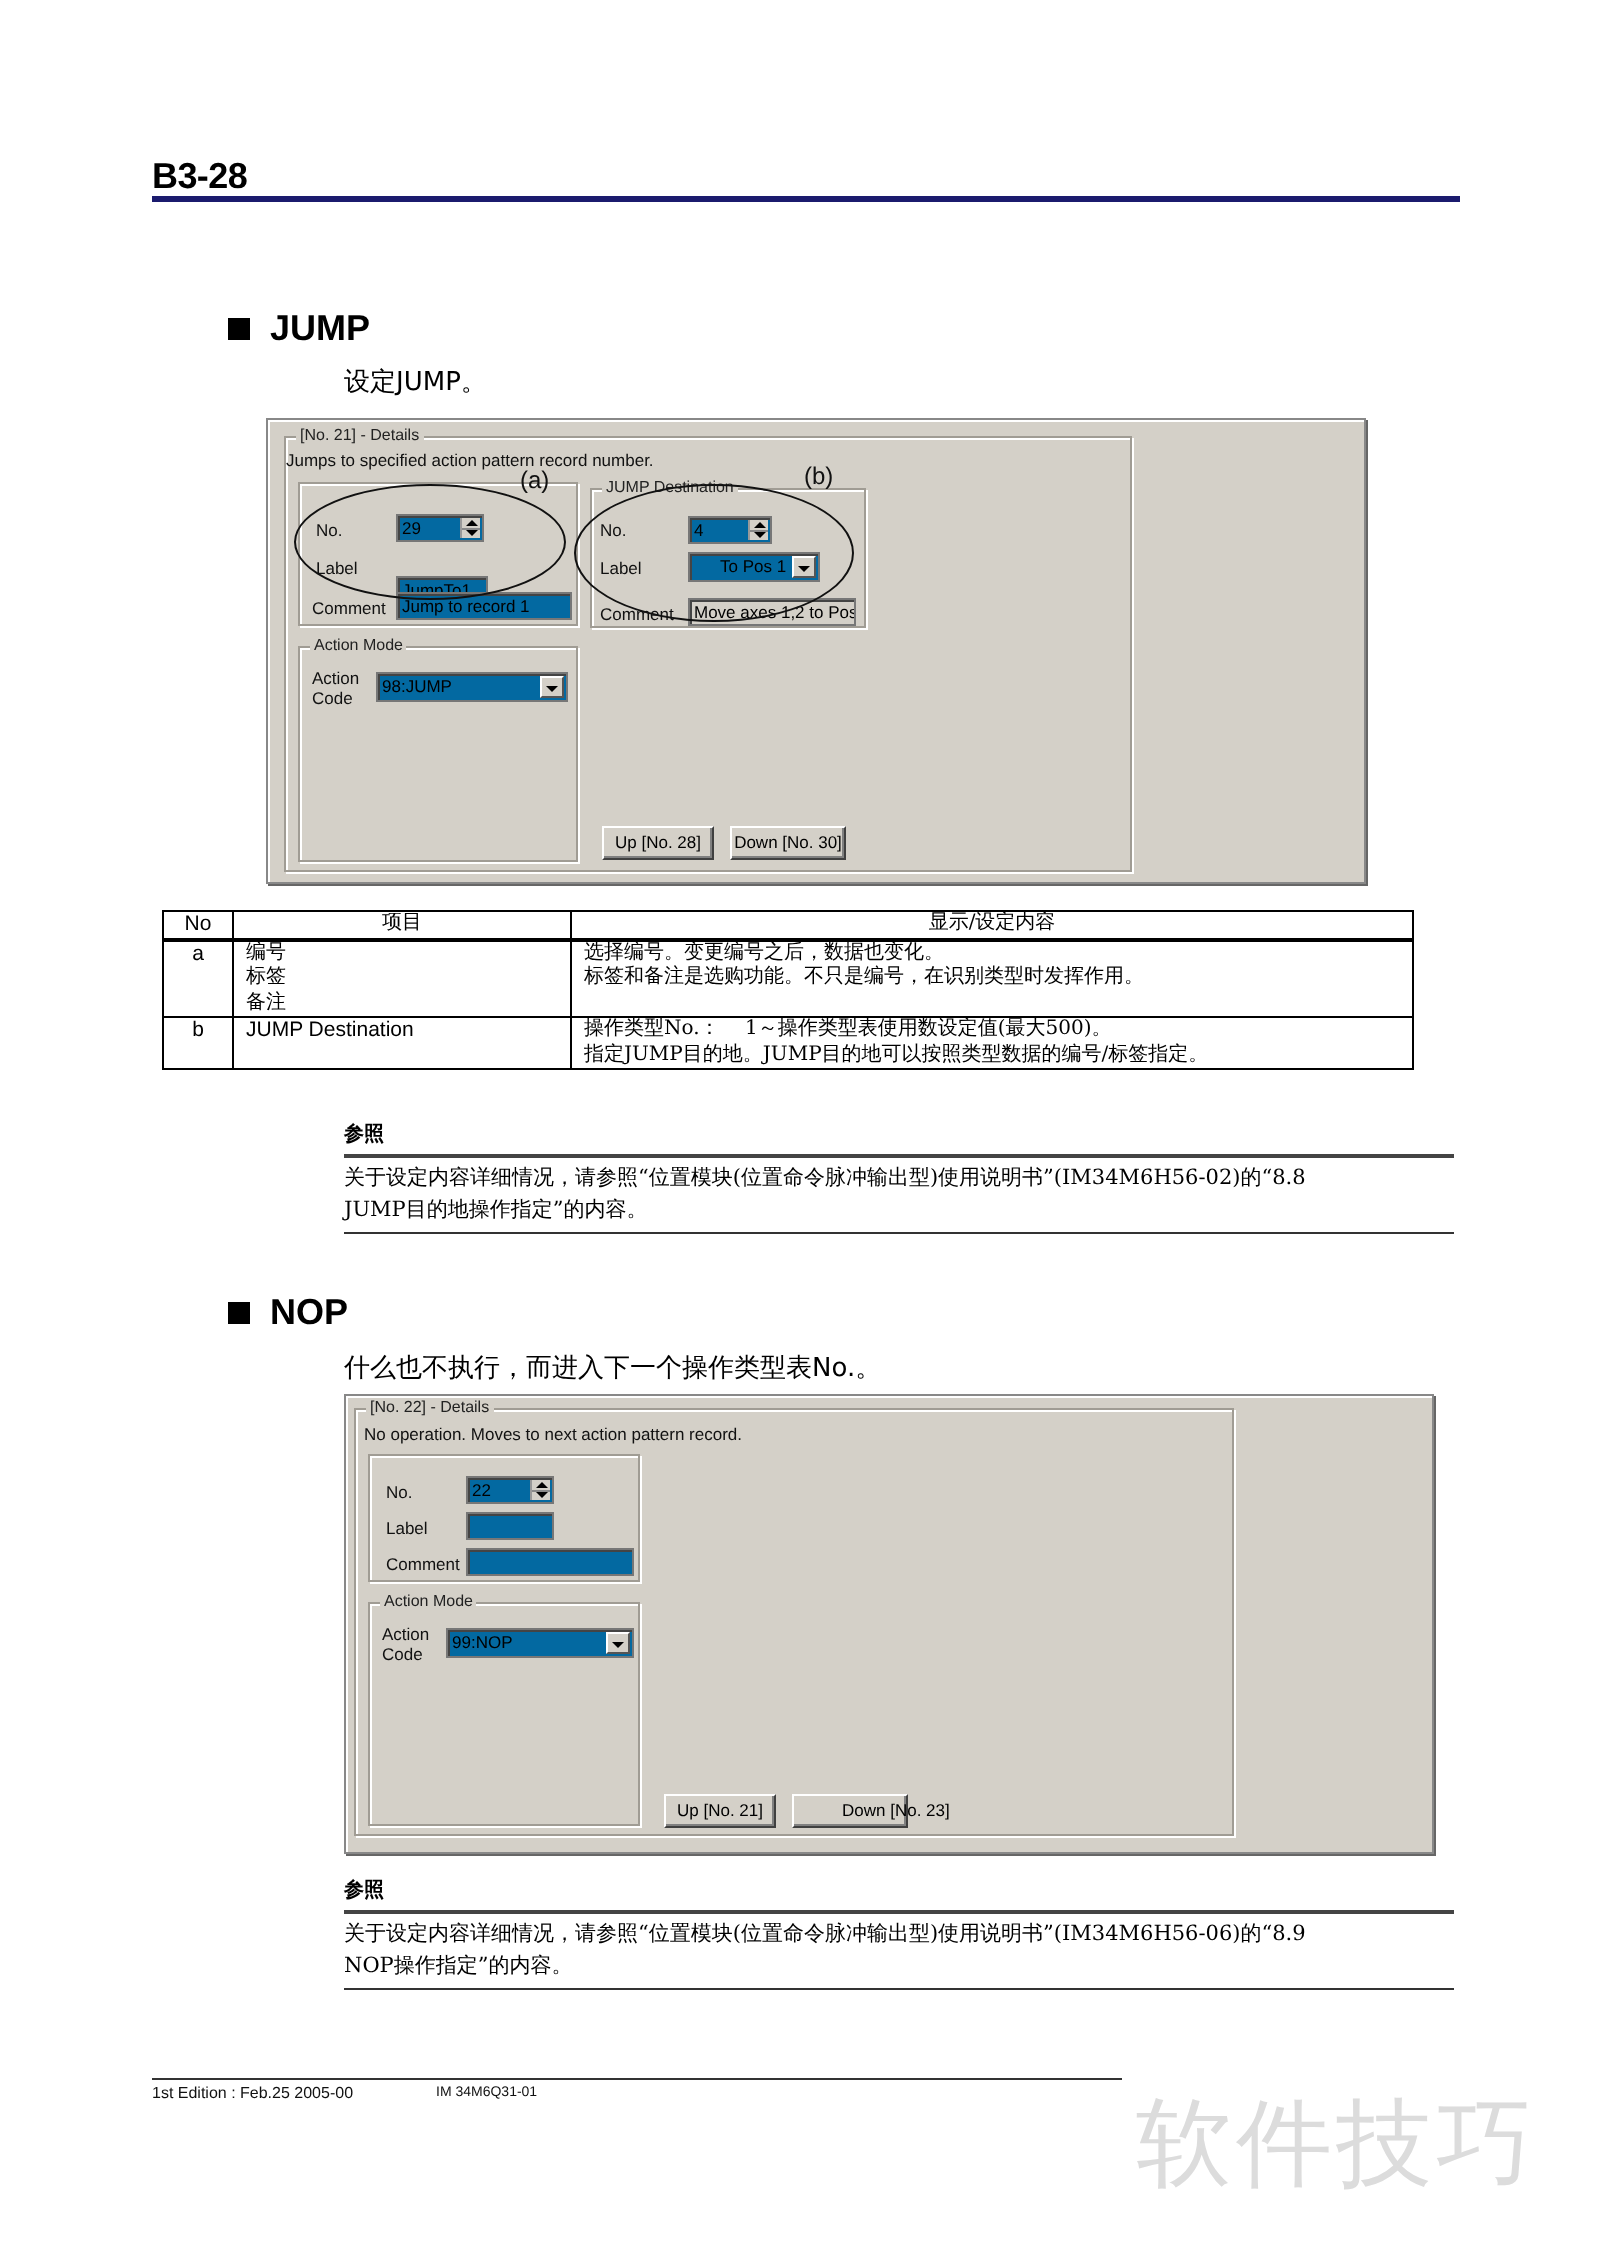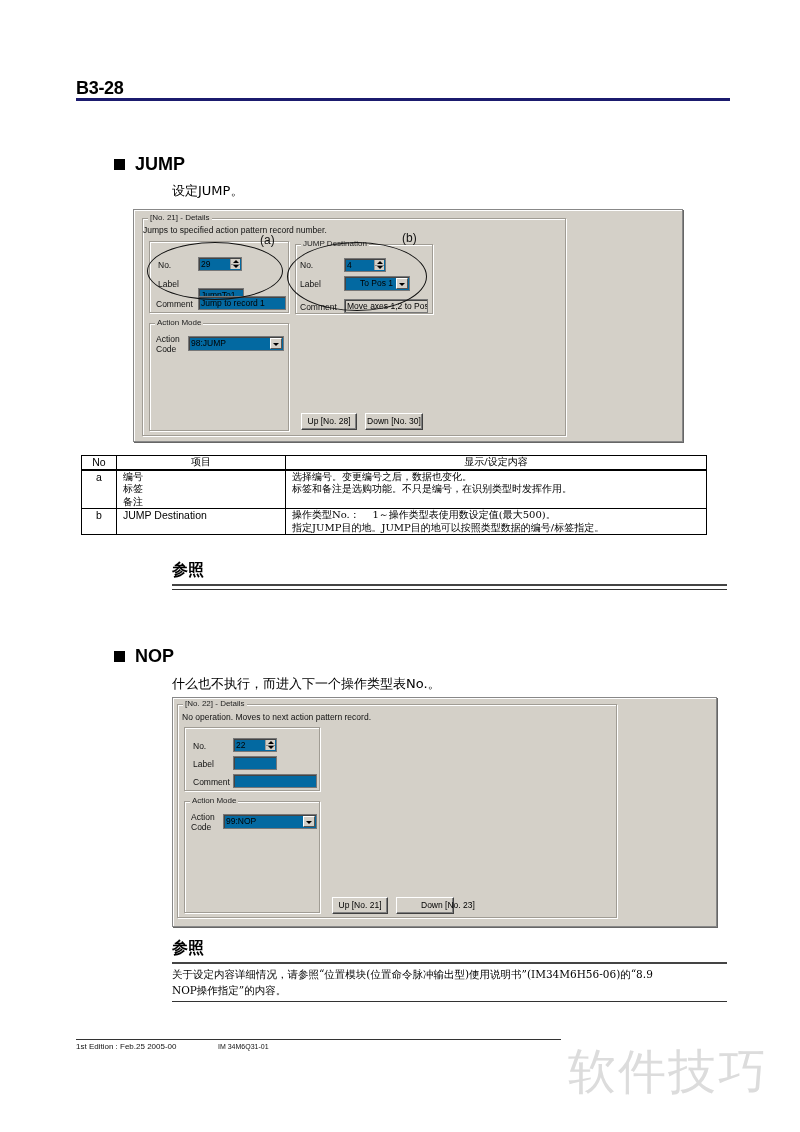--- a/index.html
+++ b/index.html
@@ -33,21 +33,21 @@
   .anno { position: absolute; font-size: 12px; color: #111; }
 
   
   table.spec { position: absolute; left: 81px; top: 455px; width: 626px; border-collapse: collapse; font-size: 10.5px; }
   table.spec td, table.spec th { border: 1px solid #000; vertical-align: top; padding: 0 6px; font-weight: normal; line-height: 12.5px; }
   table.spec th { text-align: center; }
   table.spec thead tr { border-bottom: 2px solid #000; }
   table.spec td.c { text-align: center; }
   .zh { font-family: "DejaVu Serif", serif; font-size: 10px; }
 
-  .ref-title { font-family: "DejaVu Sans", sans-serif; font-size: 16px; font-weight: bold; }
+  .ref-title { font-family: "DejaVu Sans", sans-serif; font-size: 10px; font-weight: bold; }
   .ref-rule { height: 2px; background: #444; width: 555px; }
   .ref-body { font-family: "DejaVu Serif", serif; font-size: 10.5px; line-height: 16px; width: 560px; }
   .ref-end { height: 1px; background: #333; width: 555px; }
 
   .footer-rule { left: 76px; top: 1039px; width: 485px; height: 1px; background: #333; }
   .footer { top: 1042px; font-size: 8px; color: #111; }
   .watermark { left: 568px; top: 1040px; font-family: "DejaVu Sans", sans-serif; font-size: 48px; color: #dcdcdc; letter-spacing: 2px; }
 </style>
 </head>
 <body>
@@ -153,20 +153,24 @@
         <div style="white-space:pre">操作类型No.：    1～操作类型表使用数设定值(最大500)。</div>
         <div>指定JUMP目的地。JUMP目的地可以按照类型数据的编号/标签指定。</div>
       </td>
     </tr>
   </tbody>
 </table>
 
 <div class="abs" style="left:172px; top:560px;">
   <div class="ref-title">参照</div>
   <div class="ref-rule" style="margin-top:3px;"></div>
+  <div class="ref-body" style="margin-top:2px;">
+    <div>关于设定内容详细情况，请参照“位置模块(位置命令脉冲输出型)使用说明书”(IM34M6H56-02)的“8.8</div>
+    <div>JUMP目的地操作指定”的内容。</div>
+  </div>
   <div class="ref-end" style="margin-top:3px;"></div>
 </div>
 
 <div class="abs sec-title" style="left:78px; top:646px;">
   <span class="sq"></span>
   <span>NOP</span>
 </div>
 <div class="abs intro" style="left:172px; top:675px;">什么也不执行，而进入下一个操作类型表No.。</div>
 
 <div class="abs dlg" style="left:172px; top:697px; width:545px; height:230px;">

